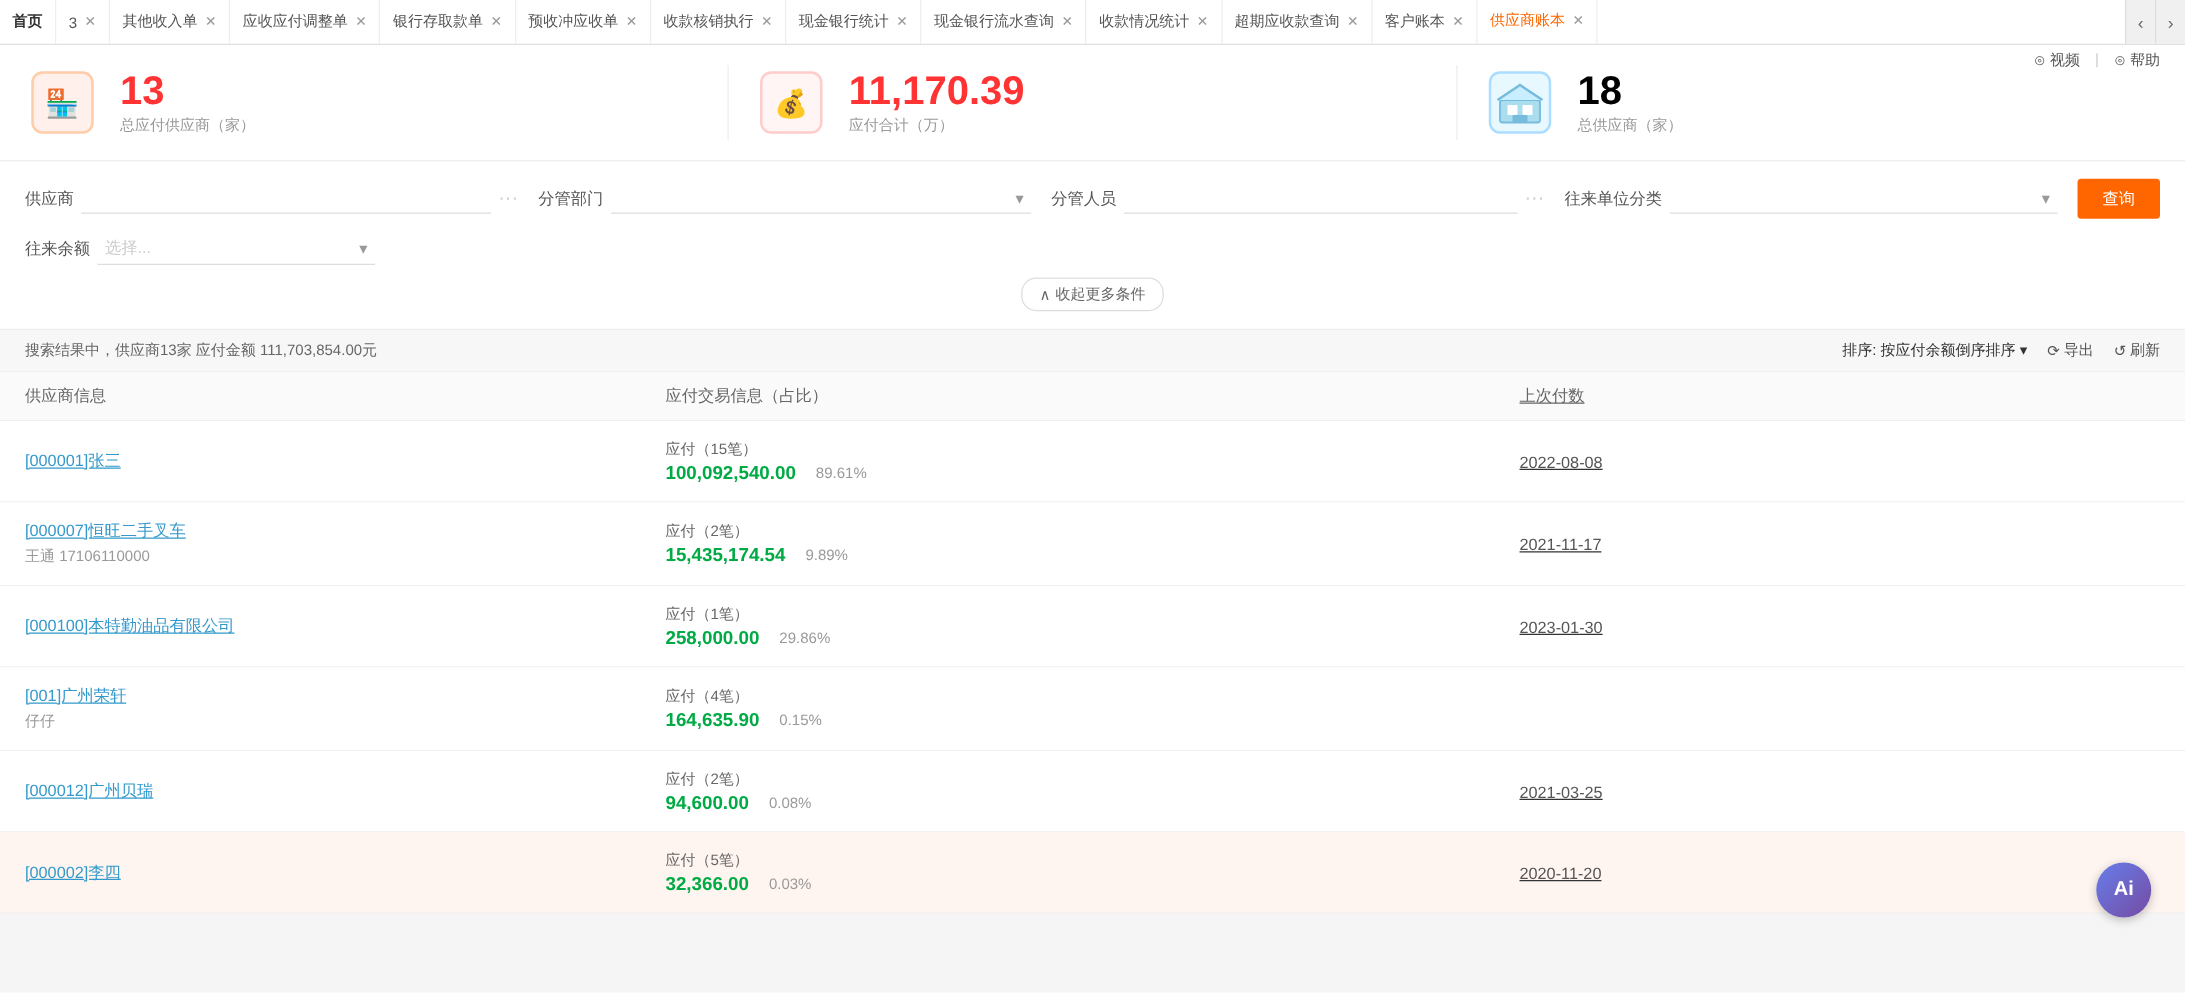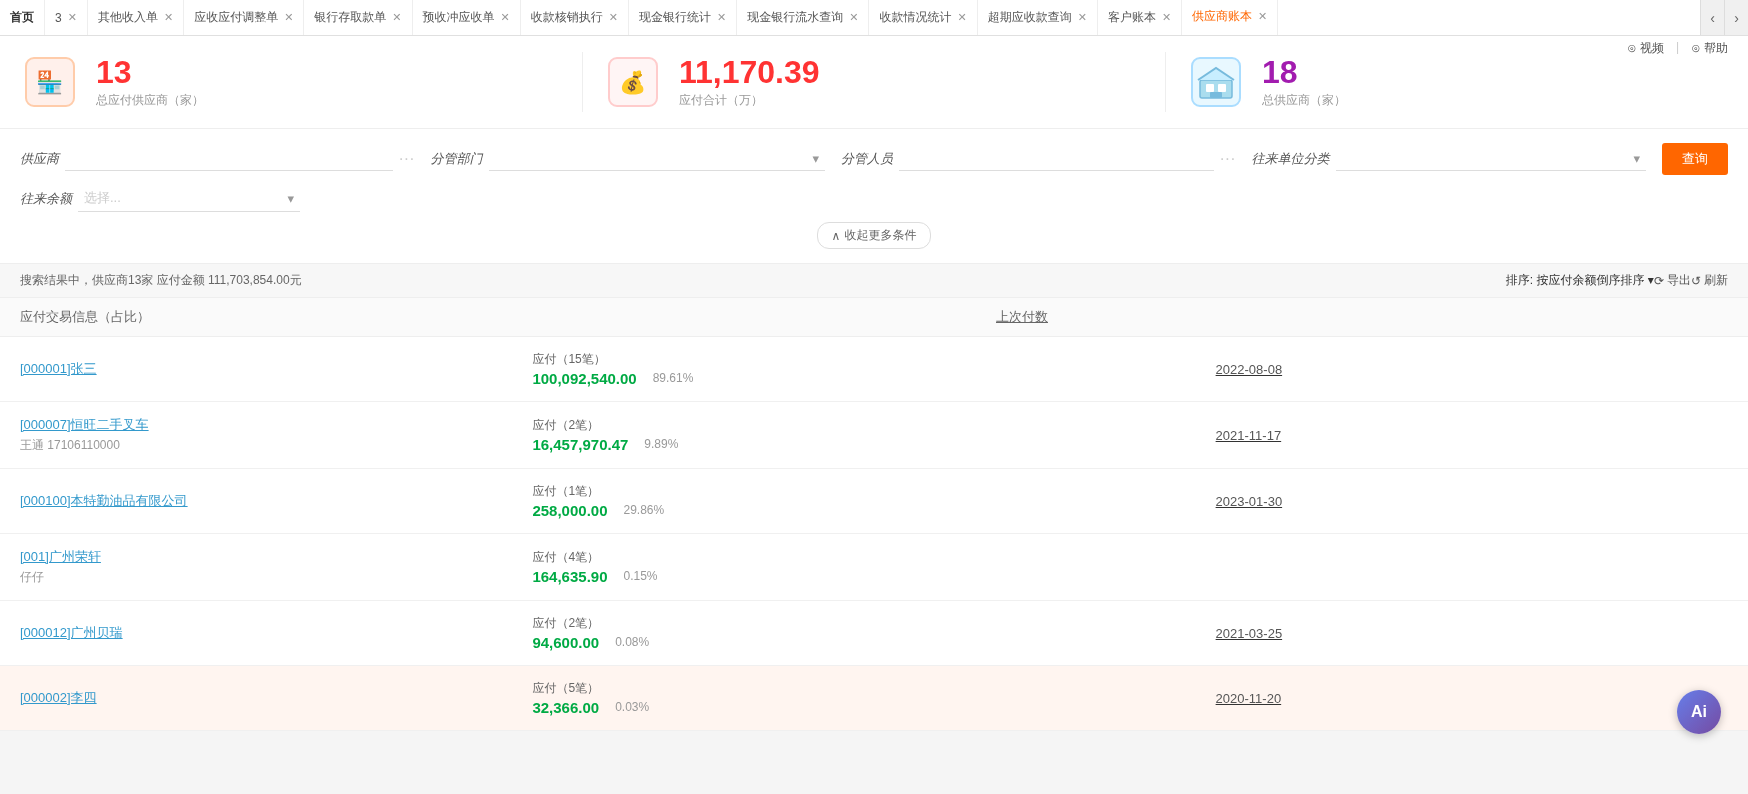--- a/index.html
+++ b/index.html
@@ -33,21 +33,21 @@
     .card-content .label { font-size: 12px; color: #999; margin-top: 4px; }
     .divider-v { width: 1px; background: #eee; height: 60px; margin: 0 20px; }
     .top-right-links { position: absolute; right: 20px; top: 4px; font-size: 12px; color: #666; display: flex; gap: 12px; }
     .top-right-links span { cursor: pointer; color: #555; }
     .top-right-links .sep { color: #ccc; }
 
     
     .filter-area { background: #fff; padding: 14px 20px; border-bottom: 1px solid #eee; }
     .filter-row { display: flex; align-items: center; gap: 16px; margin-bottom: 10px; }
     .filter-item { display: flex; align-items: center; gap: 6px; flex: 1; }
-    .filter-label { font-size: 13px; color: #555; white-space: nowrap; font-style: italic; }
+    .filter-label { font-size: 13px; color: #555; white-space: nowrap; }
     .filter-input {
       flex: 1; border: none; border-bottom: 1px solid #ddd; padding: 4px 6px;
       font-size: 13px; color: #333; outline: none; background: transparent;
     }
     .filter-dots { color: #ccc; font-size: 16px; cursor: pointer; }
     .filter-select-box { flex: 1; display: flex; align-items: center; border-bottom: 1px solid #ddd; padding: 4px 6px; cursor: pointer; }
     .filter-select-box .arrow { color: #999; margin-left: auto; }
     .query-btn {
       background: #ff6600; color: #fff; border: none; padding: 7px 20px;
       border-radius: 3px; cursor: pointer; font-size: 13px; white-space: nowrap;
@@ -58,21 +58,21 @@
       padding: 4px 14px; cursor: pointer; font-size: 12px; color: #666;
       margin: 6px auto 0; width: fit-content;
     }
 
     
     .results-bar {
       display: flex; align-items: center; justify-content: space-between;
       background: #f7f7f7; padding: 8px 20px; border-bottom: 1px solid #eee;
       font-size: 12px; color: #666;
     }
-    .results-bar .right-actions { display: flex; align-items: center; }
+    .results-bar .right-actions { display: flex; align-items: center; gap: 16px; }
     .results-bar .sort-label { color: #333; }
     .results-bar .action-link { cursor: pointer; color: #555; display: flex; align-items: center; gap: 3px; }
 
     
     .data-table { background: #fff; width: 100%; }
     .table-header {
       display: flex; align-items: center; padding: 10px 20px;
       background: #fafafa; border-bottom: 1px solid #eee; font-size: 13px; color: #666;
     }
     .col-supplier { flex: 3; }
@@ -197,21 +197,21 @@
         <rect x="4" y="4" width="48" height="48" rx="8" fill="#e8f8ff" stroke="#aaddff" stroke-width="2"></rect>
 
         <rect x="12" y="26" width="32" height="18" rx="2" fill="#aaddee" stroke="#77bbdd" stroke-width="1.5"></rect>
         <rect x="18" y="30" width="8" height="8" rx="1" fill="#fff"></rect>
         <rect x="30" y="30" width="8" height="8" rx="1" fill="#fff"></rect>
         <path d="M10 26 L28 14 L46 26" stroke="#77bbdd" stroke-width="2" fill="#c8eeff"></path>
         <rect x="22" y="38" width="12" height="6" rx="1" fill="#77bbdd"></rect>
       </svg>
     </div>
     <div class="card-content">
-      <div class="big-num" style="color:#a21caf;">18</div>
+      <div class="big-num" style="color:#000000;">18</div>
       <div class="label">总供应商（家）</div>
     </div>
   </div>
 
   <div class="top-right-links">
     <span>
       <span>⊙</span>
       <span>视频</span>
     </span>
     <span class="sep">|</span>
@@ -286,20 +286,21 @@
     </span>
     <span class="action-link">
       <span>↺</span>
       <span>刷新</span>
     </span>
   </div>
 </div>
 
 <div class="data-table">
   <div class="table-header">
+    <div class="col-supplier">供应商信息</div>
     <div class="col-transaction">应付交易信息（占比）</div>
     <div class="col-lastpay">上次付数</div>
   </div>
 
   <div class="table-row">
     <div class="col-supplier">
       <div class="supplier-link">[000001]张三</div>
     </div>
     <div class="col-transaction">
       <div class="trans-count">应付（15笔）</div>
@@ -314,21 +315,21 @@
   </div>
 
   <div class="table-row">
     <div class="col-supplier">
       <div class="supplier-link">[000007]恒旺二手叉车</div>
       <div class="supplier-sub">王通  17106110000</div>
     </div>
     <div class="col-transaction">
       <div class="trans-count">应付（2笔）</div>
       <div class="trans-info">
-        <span class="trans-amount">16,457,970.47</span>
+        <span class="trans-amount">15,435,174.54</span>
         <span class="trans-percent">9.89%</span>
       </div>
     </div>
     <div class="col-lastpay">
       <span class="lastpay-date">2021-11-17</span>
     </div>
   </div>
 
   <div class="table-row">
     <div class="col-supplier">

